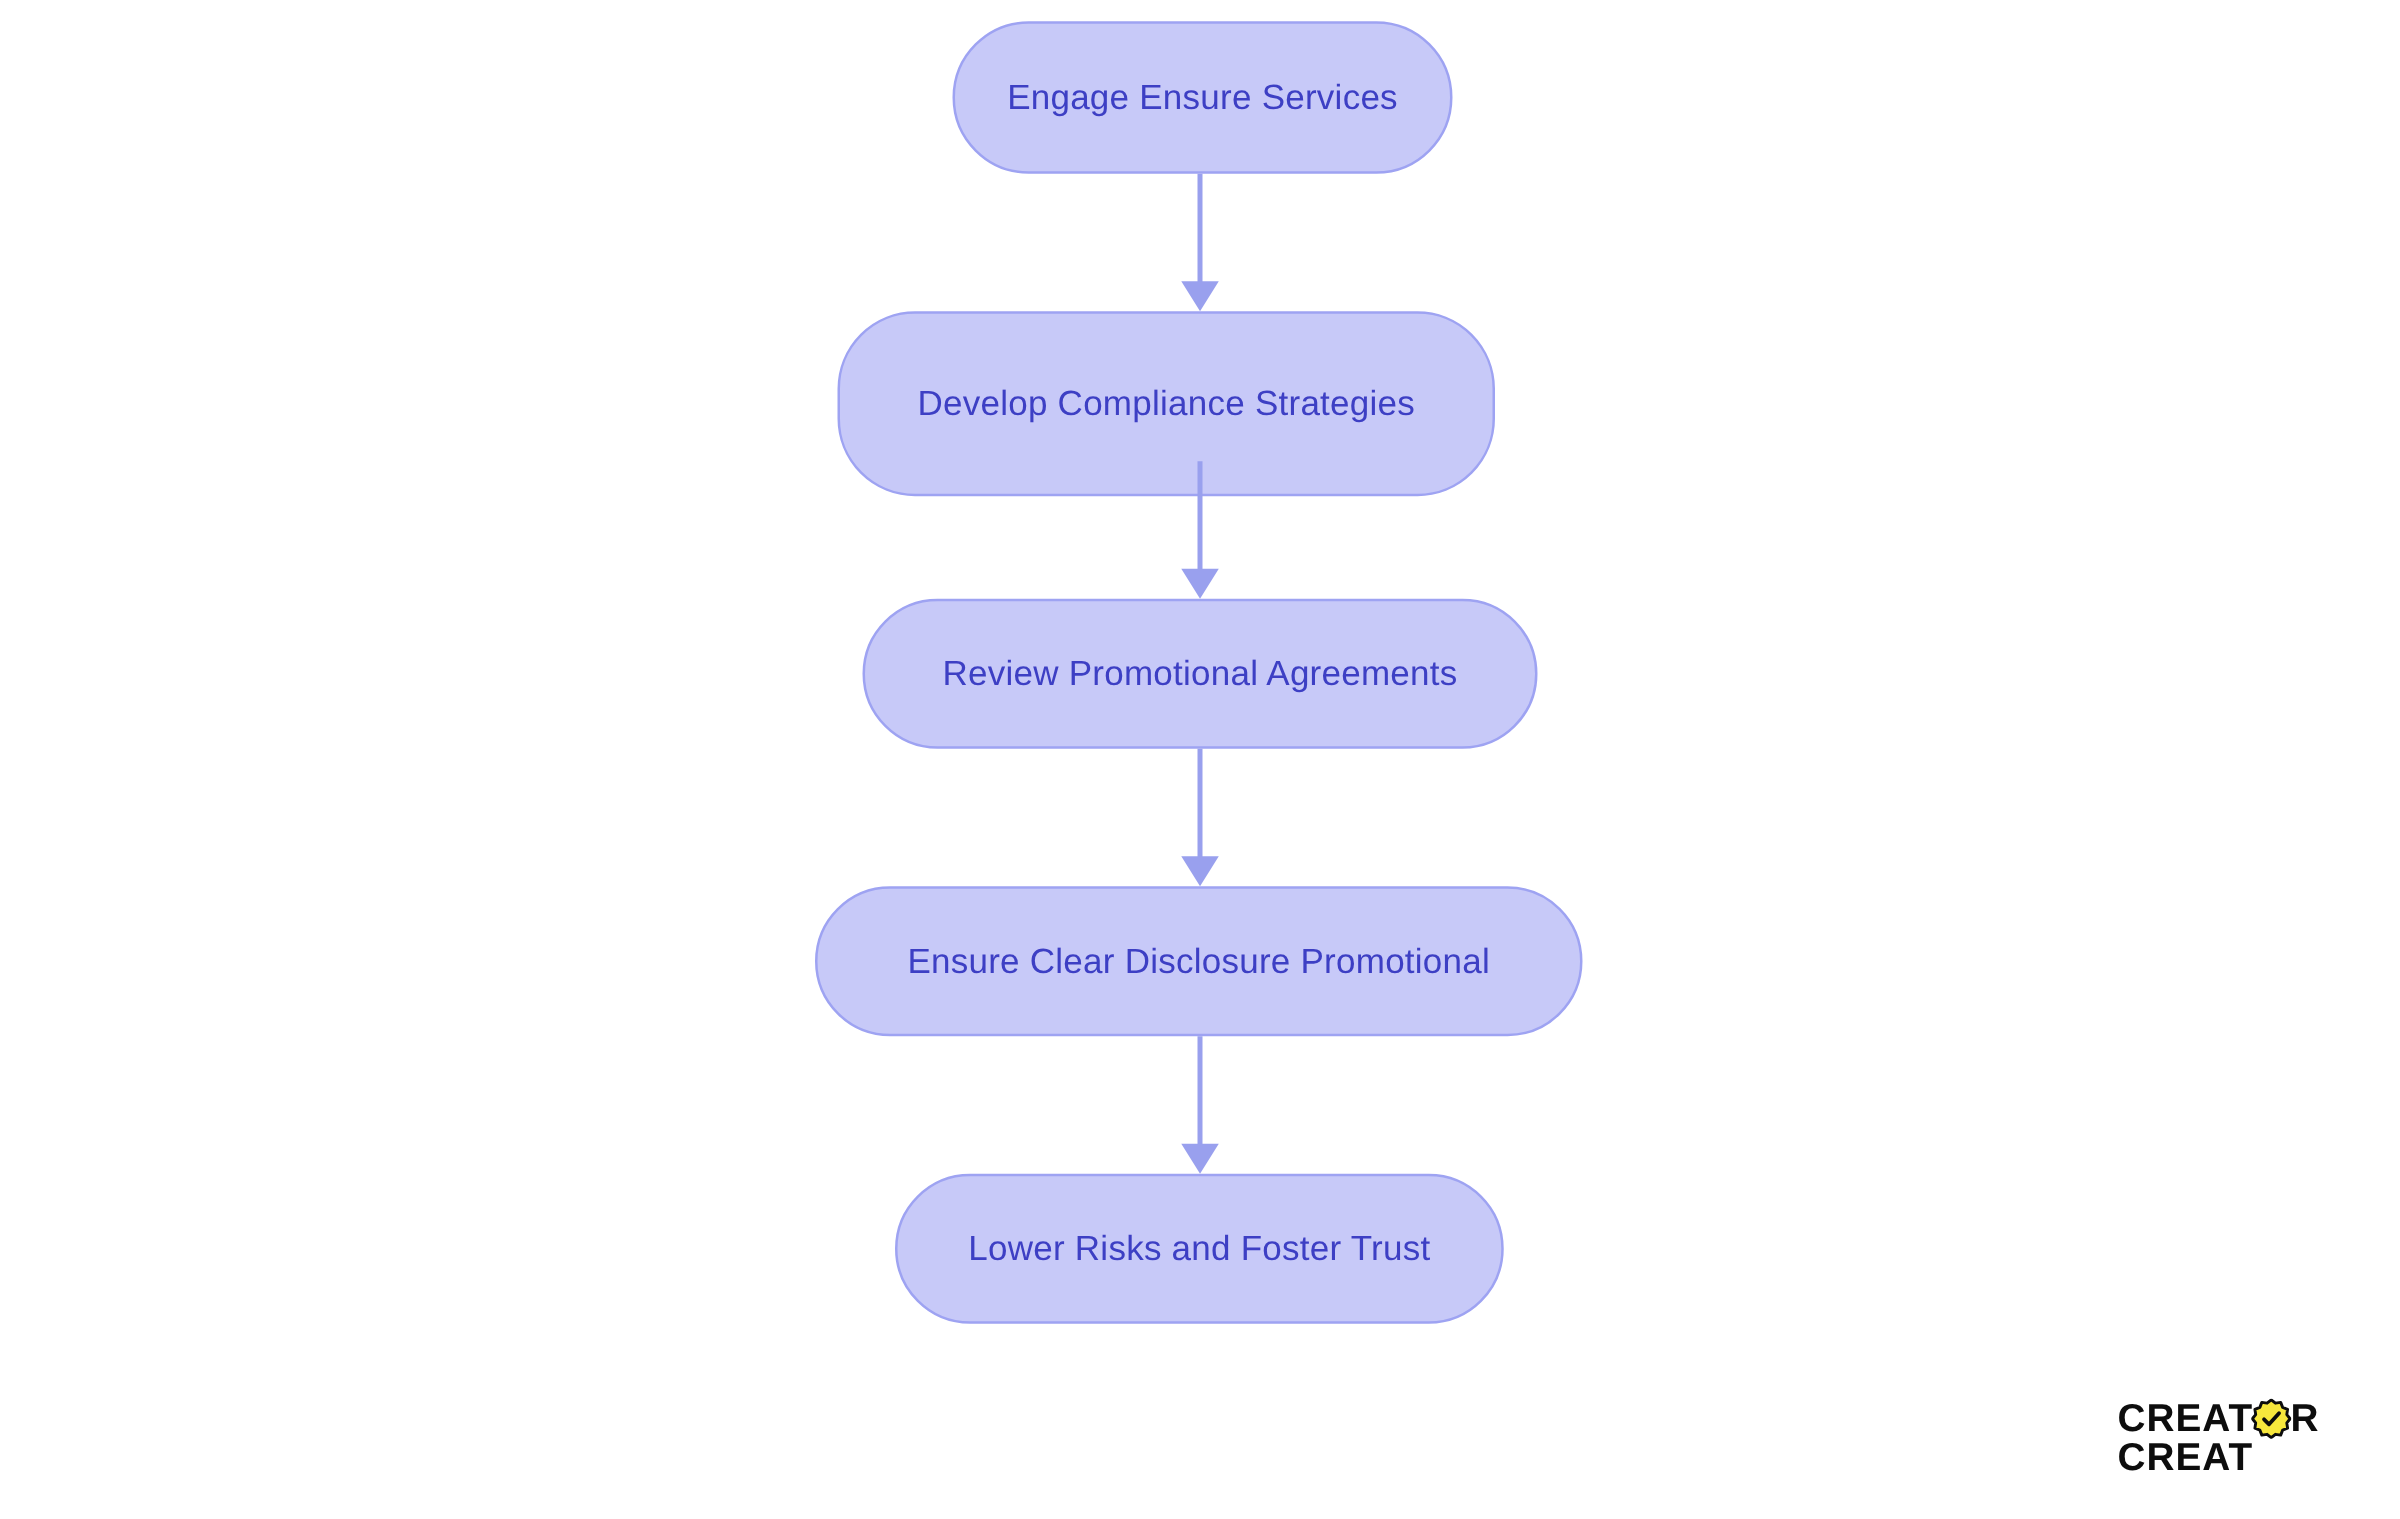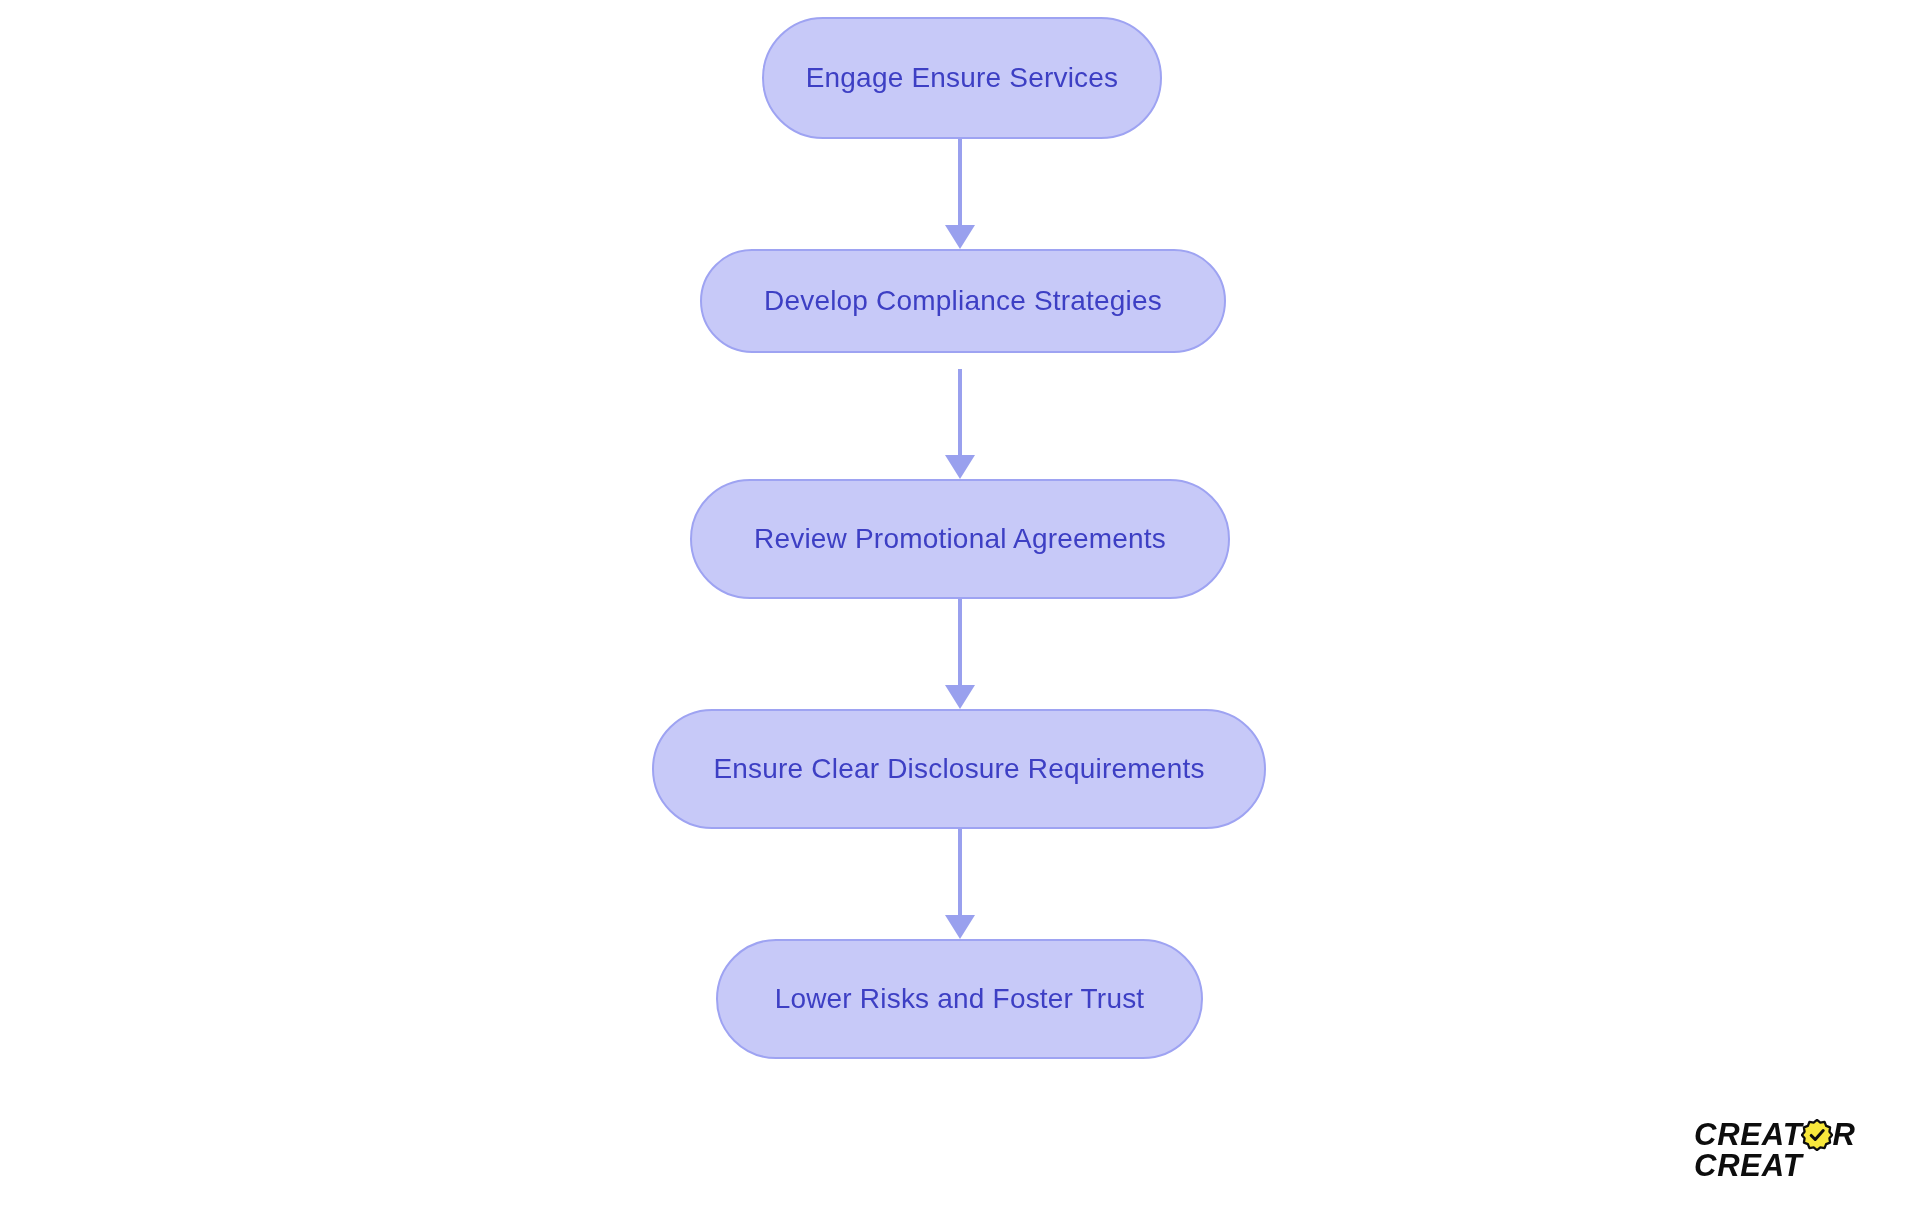--- a/index.html
+++ b/index.html
@@ -32,21 +32,21 @@
     text-align:center;
   }
   .node-label{
     color:var(--node_text);
     font-size:28px;
     font-weight:400;
     letter-spacing:0.2px;
     white-space:nowrap;
   }
   .node-1{left:762px;top:17px;width:400px;height:122px;}
-  .node-2{left:700px;top:249px;width:526px;height:104px;}
+  .node-2{left:670px;top:249px;width:526px;height:148px;}
   .node-3{left:690px;top:479px;width:540px;height:120px;justify-content:center;}
   .node-4{left:652px;top:709px;width:614px;height:120px;}
   .node-5{left:716px;top:939px;width:487px;height:120px;}
 
   .arrow{
     position:absolute;
     left:945px;
     width:30px;
     height:110px;
   }
@@ -76,21 +76,20 @@
   .watermark{
     position:absolute;
     left:1694px;
     top:1119px;
     color:var(--logo_text);
     font-weight:800;
     font-size:31px;
     line-height:30px;
     letter-spacing:0.8px;
     user-select:none;
-    font-style:italic;
   }
   .wm-line{display:flex;align-items:center;}
   .badge-icon{
     width:32px;
     height:32px;
     margin:0 -1px;
     display:inline-block;
   }
 </style>
 </head>
@@ -119,21 +118,21 @@
   <div class="node node-3">
     <span class="node-label">Review Promotional Agreements</span>
   </div>
 
   <div class="arrow arrow-3">
     <span class="arrow-line"></span>
     <span class="arrow-head"></span>
   </div>
 
   <div class="node node-4">
-    <span class="node-label">Ensure Clear Disclosure Requirements</span>
+    <span class="node-label">Ensure Clear Disclosure Promotional</span>
   </div>
 
   <div class="arrow arrow-4">
     <span class="arrow-line"></span>
     <span class="arrow-head"></span>
   </div>
 
   <div class="node node-5">
     <span class="node-label">Lower Risks and Foster Trust</span>
   </div>

